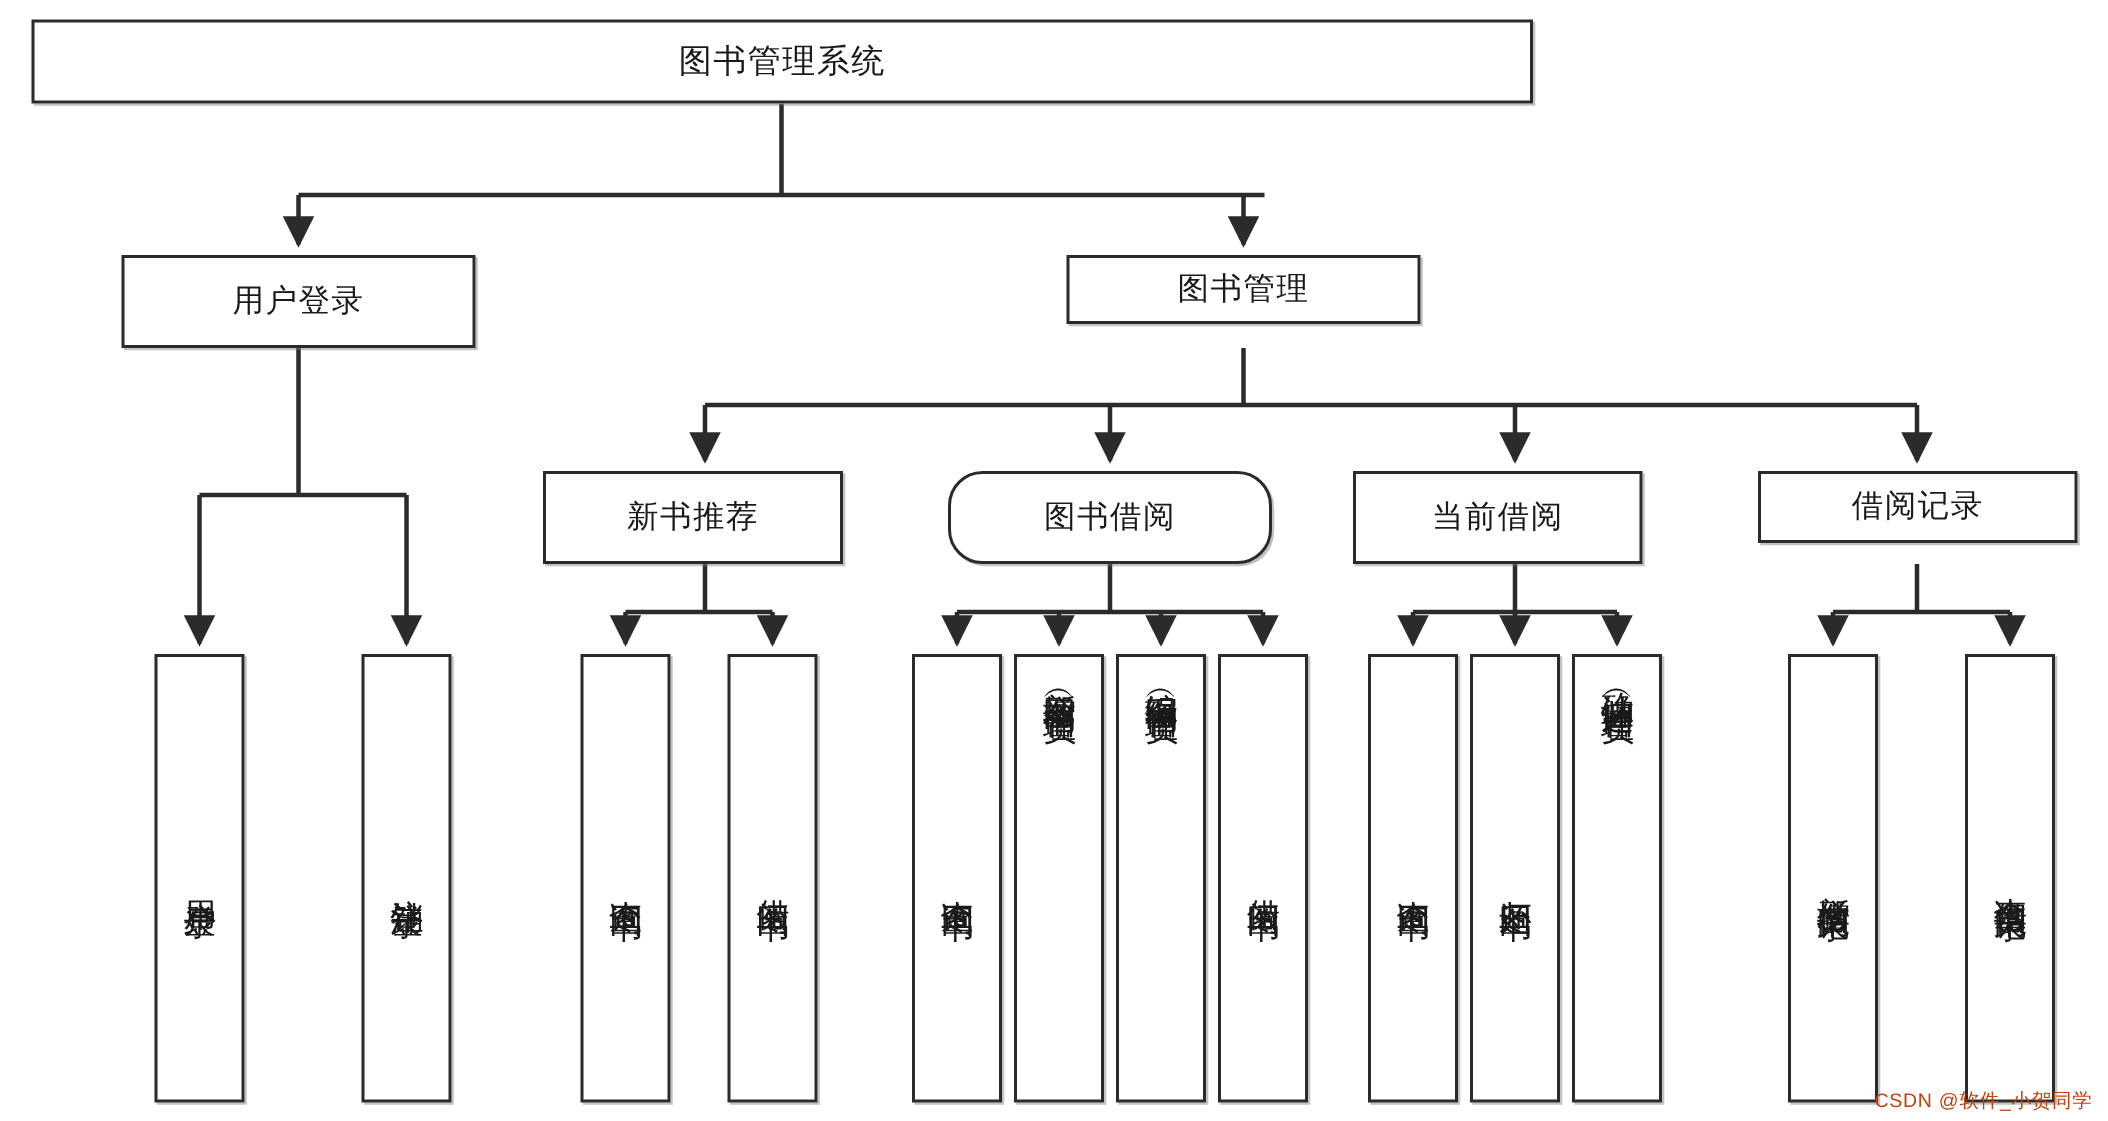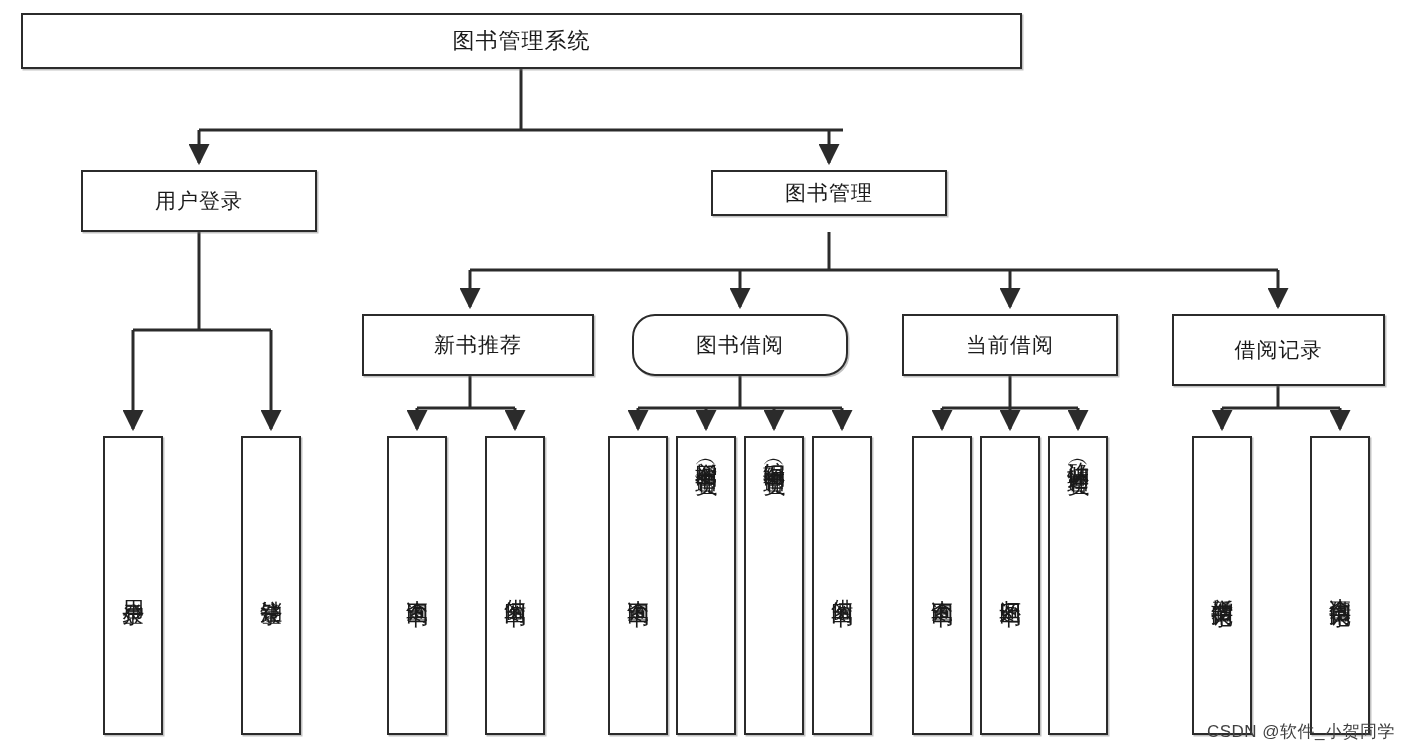--- a/index.html
+++ b/index.html
@@ -60,22 +60,22 @@
     font-size: 22px;
     line-height: 1.12;
     letter-spacing: 2px;
     white-space: nowrap;
     color: #1a1a1a;
   }
   .watermark {
     position: absolute;
     right: 10px;
     bottom: 4px;
-    font-size: 17px;
-    color: #404040;
+    font-size: 13px;
+    color: #c2410c;
     letter-spacing: 0.5px;
     white-space: nowrap;
     user-select: none;
   }
 </style>
 </head>
 <body>
 
 <div id="diagram">
 
@@ -127,24 +127,24 @@
       <path d="M 1222 408 L 1222 429" marker-end="url(#arrow)"></path>
       <path d="M 1340 408 L 1340 429" marker-end="url(#arrow)"></path>
     </g>
   </svg>
 
   <div class="node horiz root" style="left:21px; top:13px; width:1001px; height:56px;">图书管理系统</div>
 
   <div class="node horiz" style="left:81px; top:170px; width:236px; height:62px;">用户登录</div>
   <div class="node horiz" style="left:711px; top:170px; width:236px; height:46px;">图书管理</div>
 
-  <div class="node horiz" style="left:362px; top:314px; width:232px; height:62px;">新书推荐</div>
+  <div class="node horiz" style="left:362px; top:314px; width:200px; height:62px;">新书推荐</div>
   <div class="node horiz" style="left:632px; top:314px; width:216px; height:62px;border-radius:23px;">图书借阅</div>
-  <div class="node horiz" style="left:902px; top:314px; width:216px; height:62px;">当前借阅</div>
-  <div class="node horiz" style="left:1172px; top:314px; width:213px; height:72px;">借阅记录</div>
+  <div class="node horiz" style="left:902px; top:314px; width:193px; height:62px;">当前借阅</div>
+  <div class="node horiz" style="left:1172px; top:314px; width:213px; height:48px;">借阅记录</div>
 
   <div class="node vert" style="left:103px; top:436px; width:60px; height:299px;">
     <span class="vlabel">用户登录</span>
   </div>
   <div class="node vert" style="left:241px; top:436px; width:60px; height:299px;">
     <span class="vlabel">注销登录</span>
   </div>
 
   <div class="node vert" style="left:387px; top:436px; width:60px; height:299px;">
     <span class="vlabel">查询图书</span>

